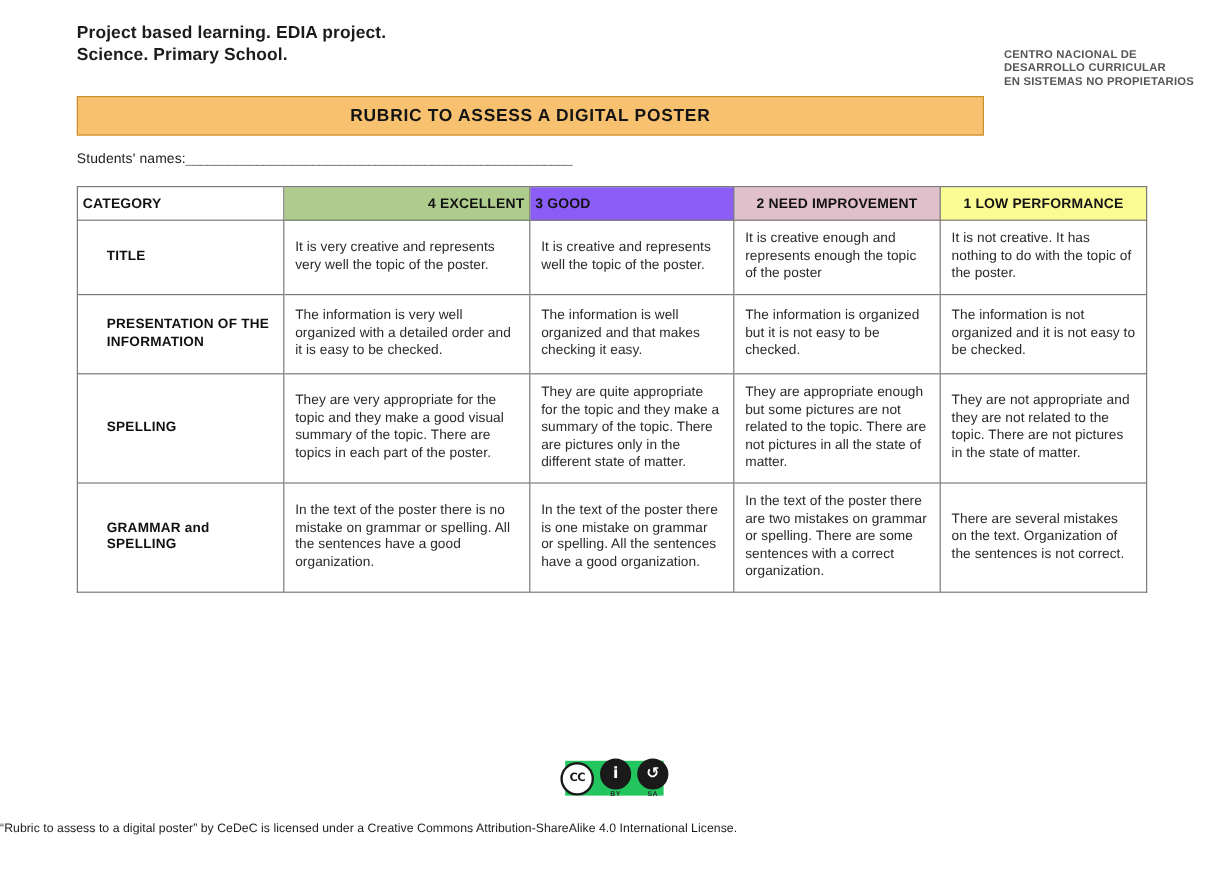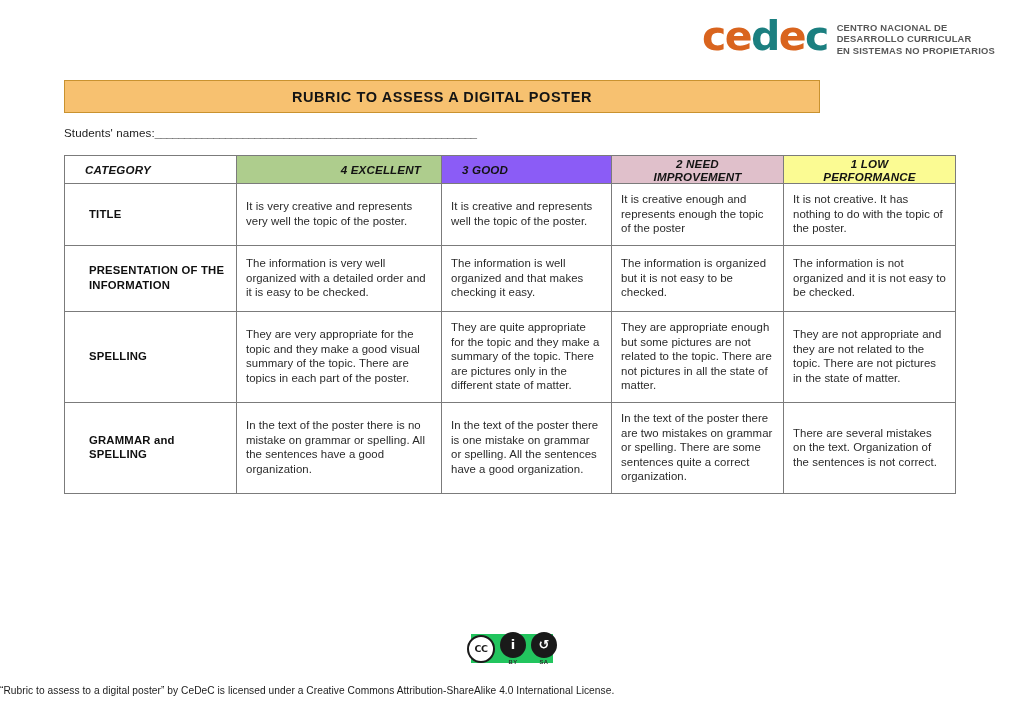--- a/index.html
+++ b/index.html
@@ -53,21 +53,21 @@
   .logo-word .c1 { color: #d9641e; }
   .logo-word .d1 { color: #1b7f80; }
   .logo-word .e2 { color: #d9641e; }
   .logo-word .c2 { color: #1b7f80; }
   .logo-sub {
     font-family: "Liberation Sans", sans-serif;
     font-size: 9.4px;
     line-height: 11.4px;
     font-weight: bold;
     letter-spacing: 0.2px;
-    margin-top: 2px;
+    margin-top: 19px;
     white-space: pre-line;
   }
   .logo-sub .l-dark { color: #575757; }
 
   
   .title-banner {
     position: absolute;
     left: 64px;
     top: 80px;
     width: 756px;
@@ -111,26 +111,25 @@
     table-layout: fixed;
   }
   .rubric-table th,
   .rubric-table td {
     border: 1px solid #7b7b7b;
     vertical-align: middle;
     box-sizing: border-box;
   }
   .rubric-table thead th {
     height: 28px;
-    padding: 0 20px;
+    padding: 0 4px;
     font-size: 11.6px;
     font-weight: bold;
     letter-spacing: 0.15px;
     color: #131313;
-    font-style: italic;
   }
   th.col-category { text-align: left; background: #ffffff; }
   th.col-4 { text-align: right; background: #aecd8d; }
   th.col-3 { text-align: left; background: #8b5cf6; }
   th.col-2 { text-align: center; background: #e0c0cb; }
   th.col-1 { text-align: center; background: #fbfb93; }
 
   .rubric-table tbody td {
     padding: 8px 9px 9px 9px;
     font-size: 11.4px;
@@ -208,23 +207,24 @@
     width: 1011px;
     font-size: 10.2px;
     color: #1c1c1c;
     letter-spacing: 0.05px;
   }
 </style>
 </head>
 <body>
 
 <div class="doc-header">
+  <div class="course-lines">Project based learning. EDIA project.
+Science. Primary School.</div>
 
   <div class="logo">
-    <div class="logo-word"><span class="c1">c</span><span class="c1">e</span><span class="d1">d</span><span class="e2">e</span><span class="c2">c</span></div>
     <div class="logo-sub"><span class="l-dark">CENTRO NACIONAL DE
 DESARROLLO CURRICULAR
 EN SISTEMAS NO PROPIETARIOS</span></div>
   </div>
 </div>
 
 <div class="title-banner">
   <span>RUBRIC TO ASSESS A DIGITAL POSTER</span>
 </div>
 
@@ -268,21 +268,21 @@
       <td class="cat-cell">SPELLING</td>
       <td>They are very appropriate for the topic and they make a good visual summary of the topic. There are topics in each part of the poster.</td>
       <td>They are quite appropriate for the topic and they make a summary of the topic. There are pictures only in the different state of matter.</td>
       <td>They are appropriate enough but some pictures are not related to the topic. There are not pictures in all the state of matter.</td>
       <td>They are not appropriate and they are not related to the topic. There are not pictures in the state of matter.</td>
     </tr>
     <tr class="row-grammar">
       <td class="cat-cell">GRAMMAR and SPELLING</td>
       <td>In the text of the poster there is no mistake on grammar or spelling. All the sentences have a good organization.</td>
       <td>In the text of the poster there is one mistake on grammar or spelling. All the sentences have a good organization.</td>
-      <td>In the text of the poster there are two mistakes on grammar or spelling. There are some sentences quite a correct organization.</td>
+      <td>In the text of the poster there are two mistakes on grammar or spelling. There are some sentences with a correct organization.</td>
       <td>There are several mistakes on the text. Organization of the sentences is not correct.</td>
     </tr>
   </tbody>
 </table>
 
 <div class="cc-badge">
   <div class="cc-item">
     <div class="cc-circle cc-first">
         <span>CC</span>
       </div>

